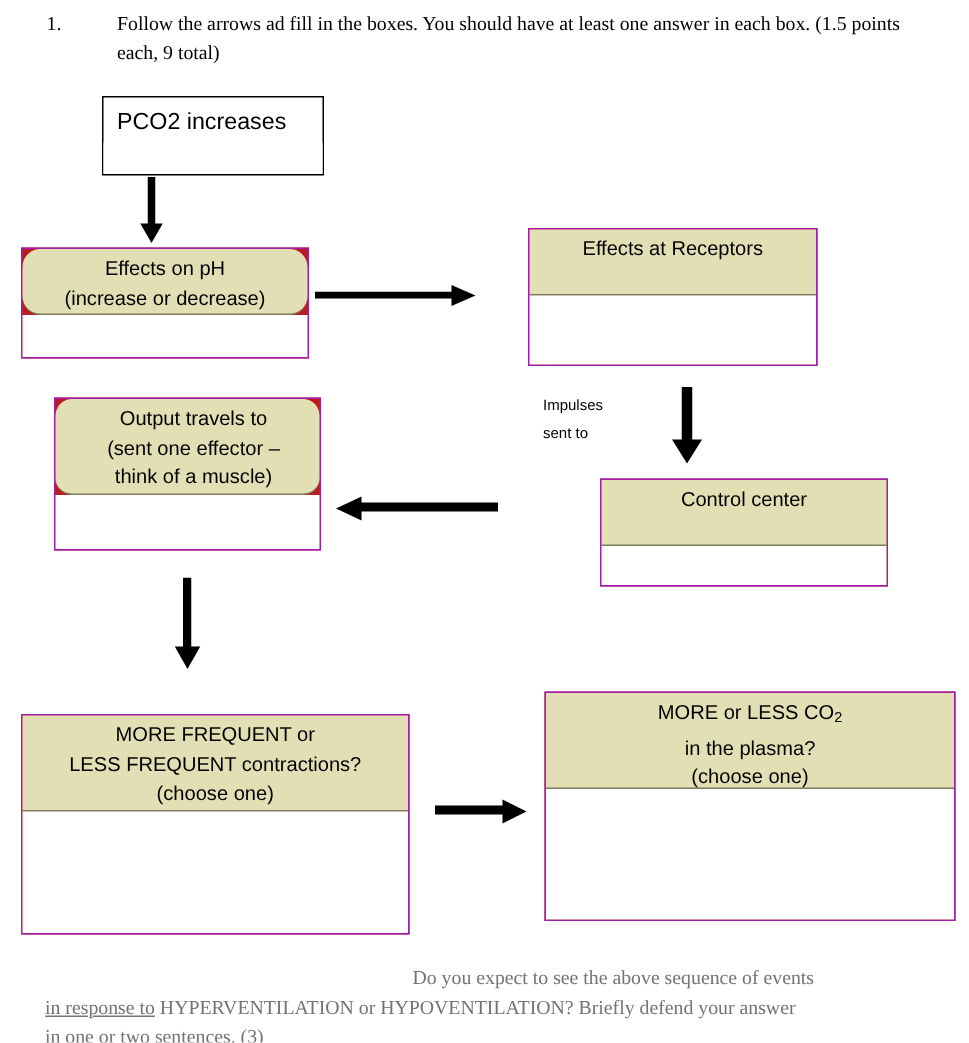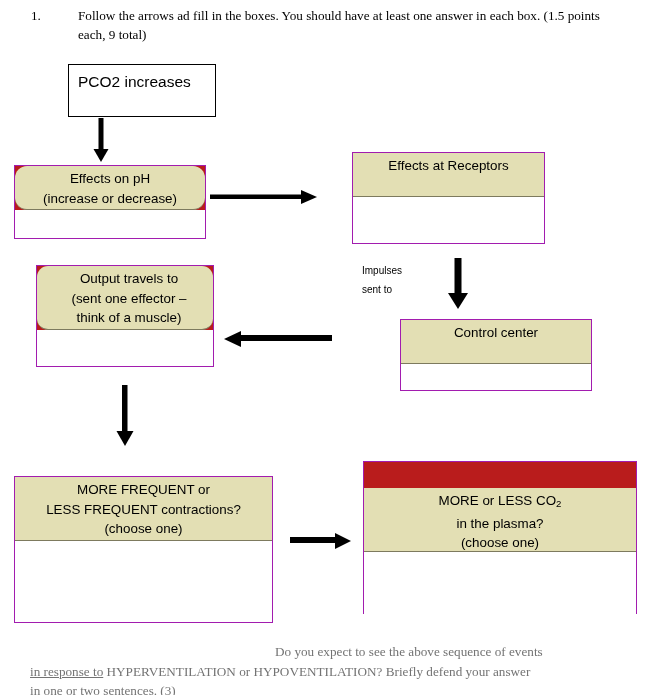--- a/index.html
+++ b/index.html
@@ -210,21 +210,21 @@
   </div>
 
   <div class="arrow" style="left:290px; top:531px;">
     <svg width="62" height="20" viewBox="0 0 62 20">
       <rect x="0" y="6" width="46" height="6" fill="#000"></rect>
       <polygon points="45,2 61,10 45,18" fill="#000"></polygon>
     </svg>
   </div>
 
   <div class="fbox" style="left:363px; top:461px; width:274px; height:153px;">
-    <div class="hdr" style="height:64px;margin-top:26px;">
+    <div class="hdr" style="height:64px;">
       <div>
         <span>MORE or LESS CO</span><sub>2</sub>
       </div>
       <div>in the plasma?</div>
       <div>(choose one)</div>
     </div>
     <div class="ans" style="height:87px;"></div>
   </div>
 
   <div class="footer">

